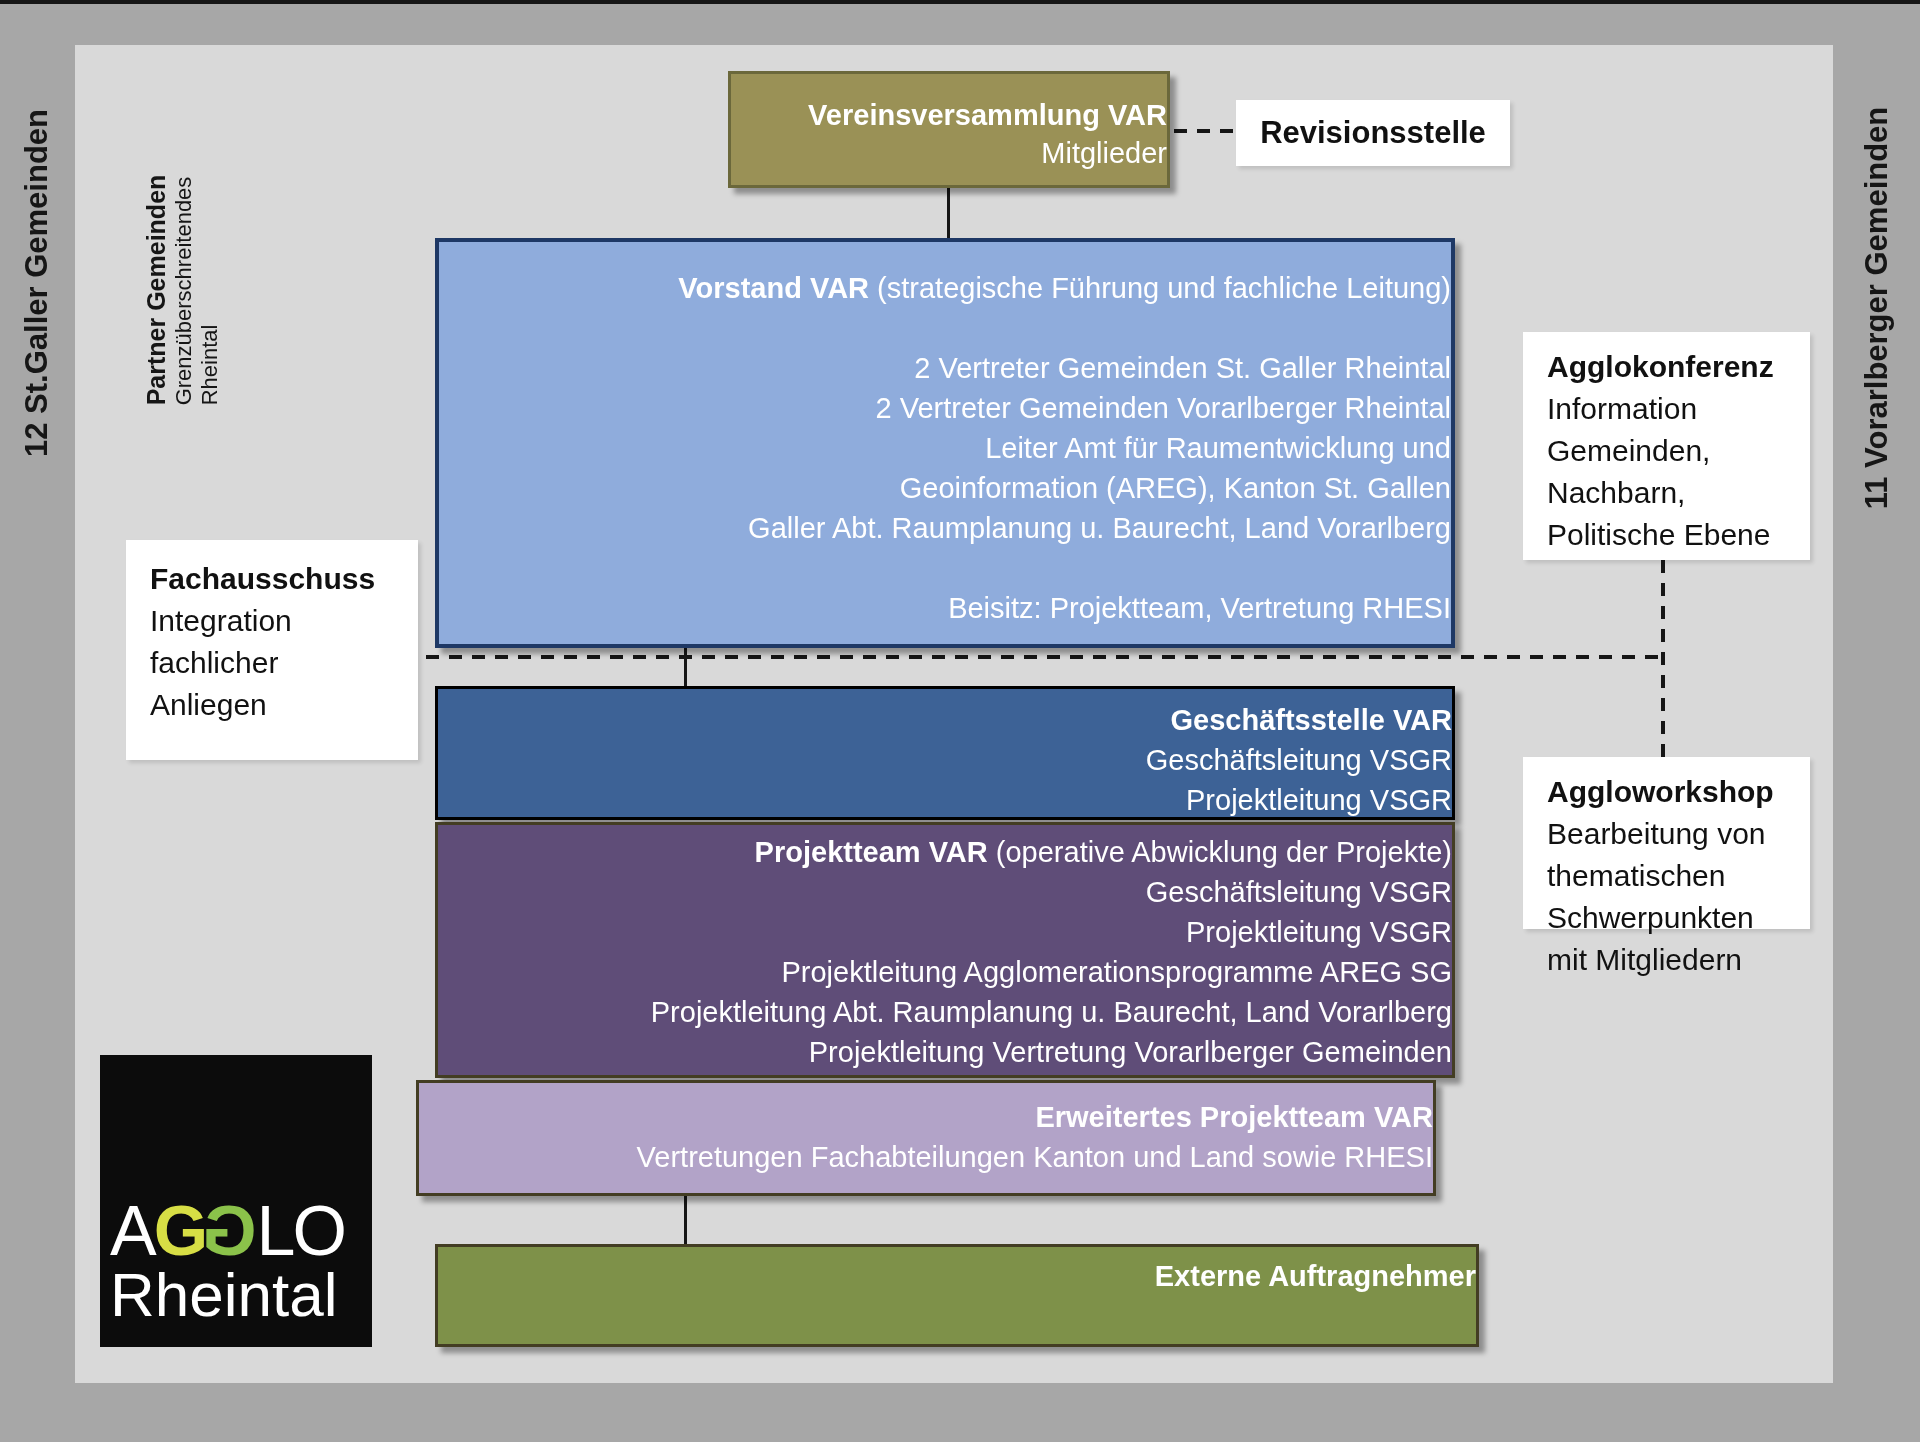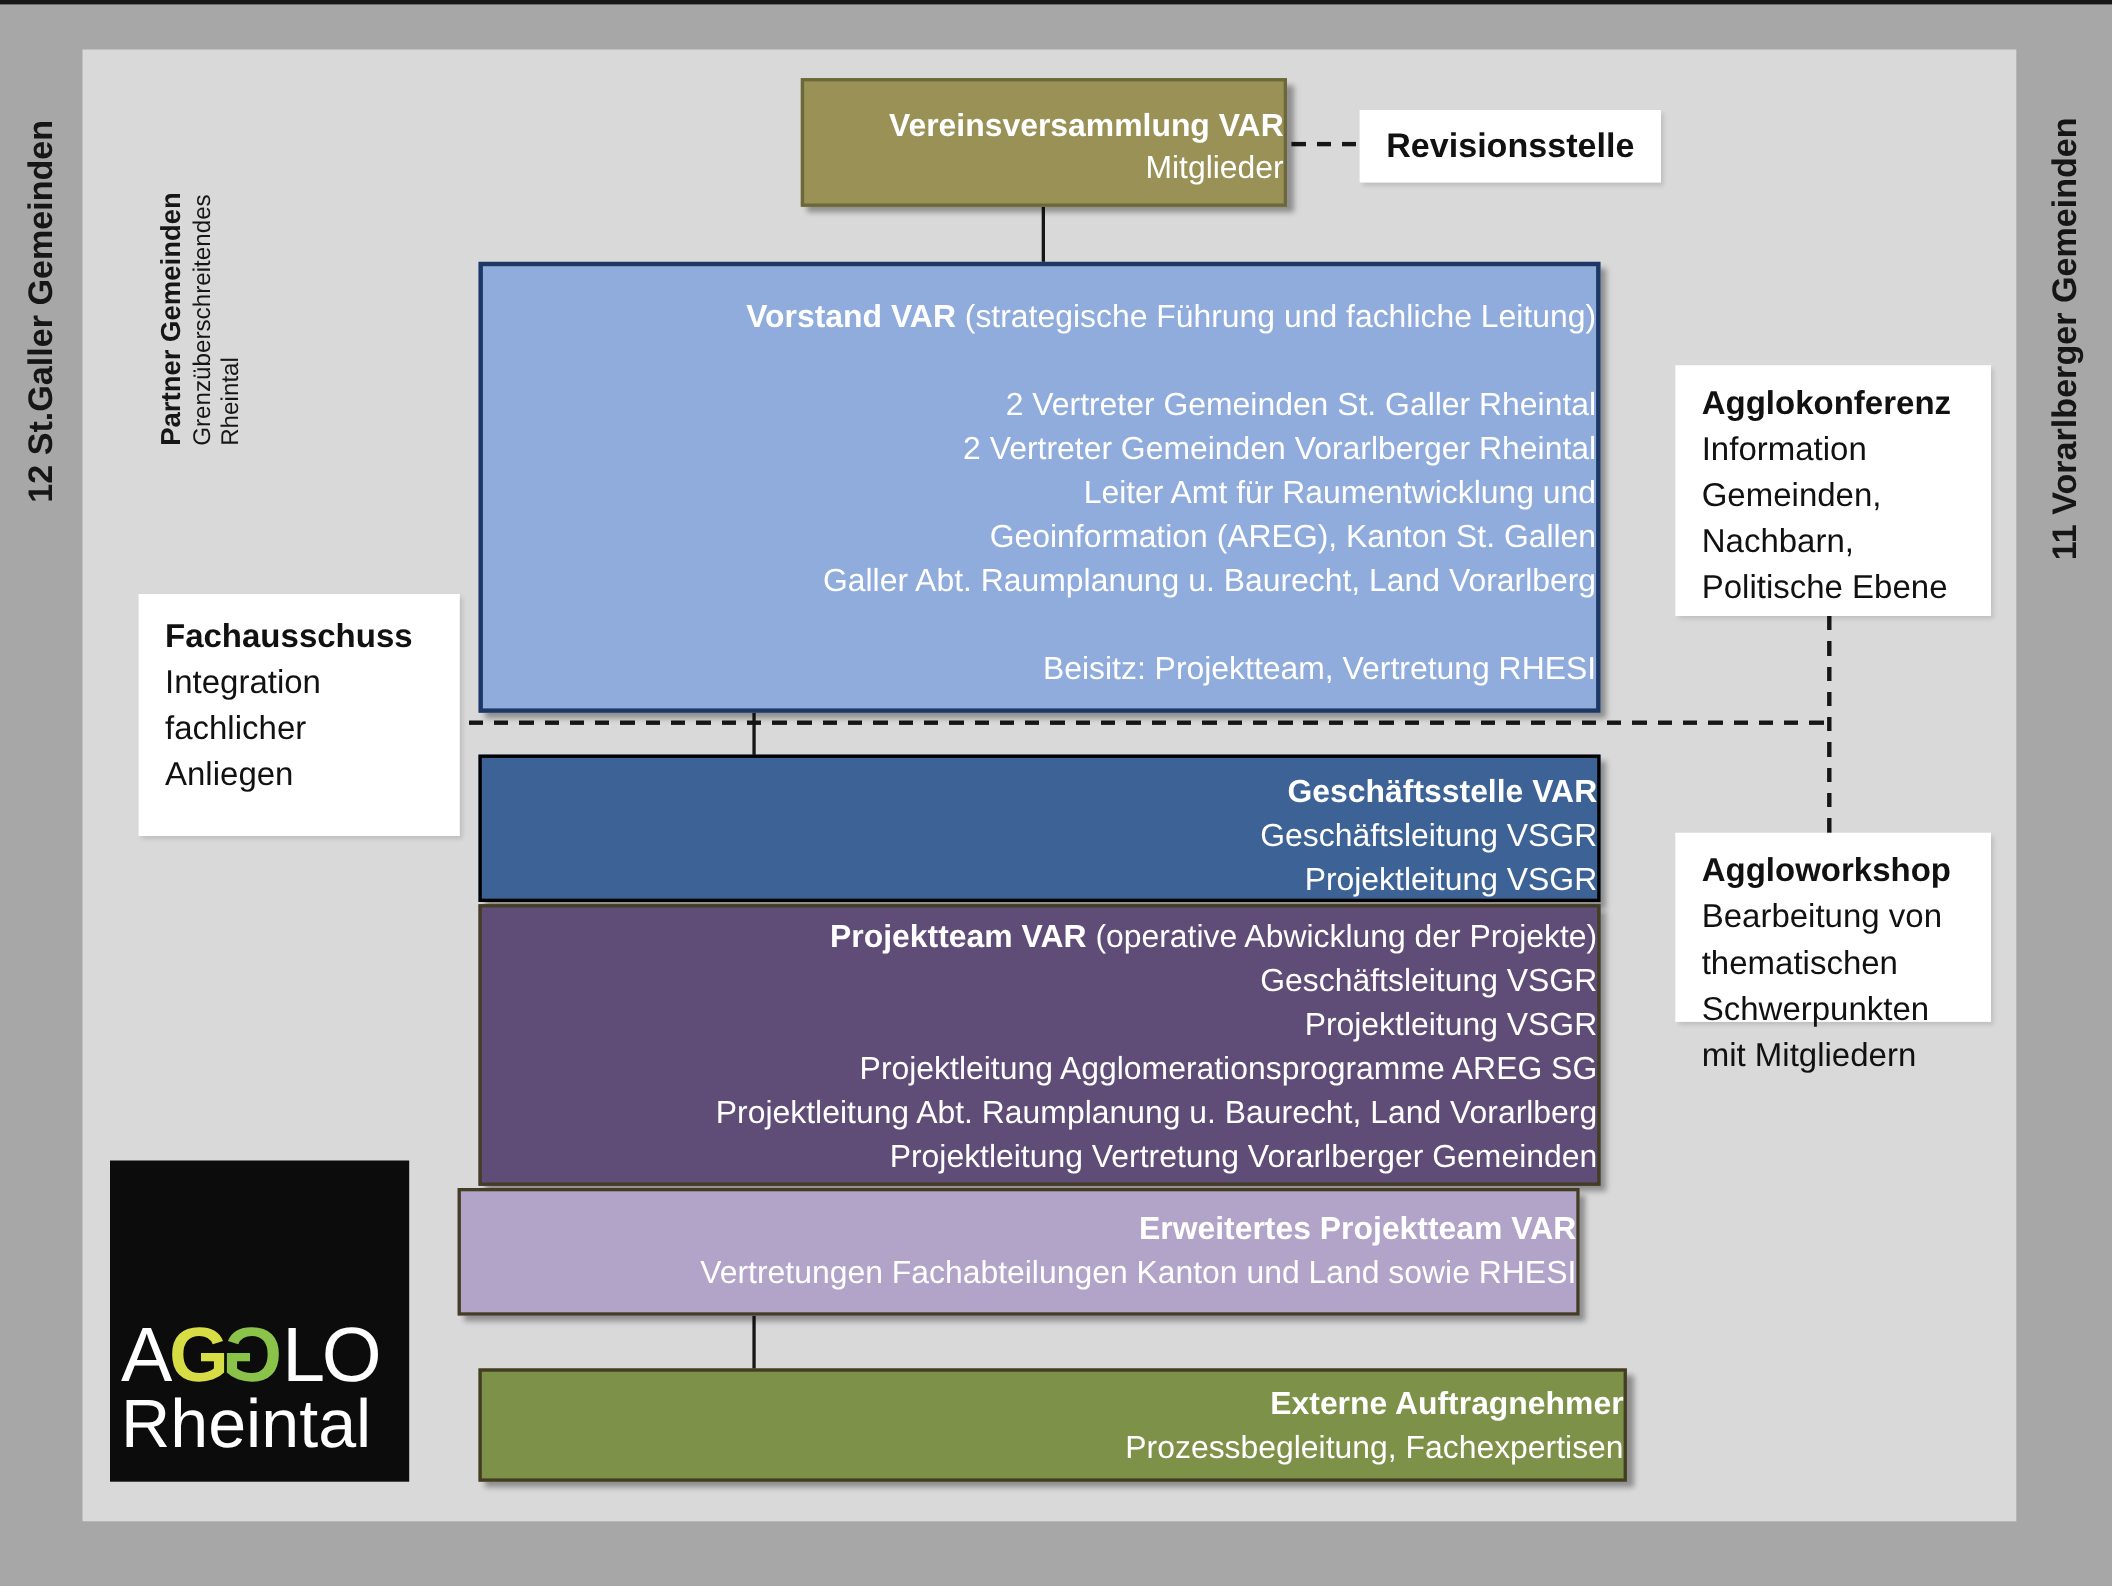--- a/index.html
+++ b/index.html
@@ -150,20 +150,19 @@
     <div>Projektleitung Vertretung Vorarlberger Gemeinden</div>
   </div>
 
   <div class="box shadow erweit big">
     <div class="t-b">Erweitertes Projektteam VAR</div>
     <div>Vertretungen Fachabteilungen Kanton und Land sowie RHESI</div>
   </div>
 
   <div class="box shadow externe big">
     <div class="t-b">Externe Auftragnehmer</div>
-    <div>Prozessbegleitung, Fachexpertisen</div>
   </div>
 
   <div class="logo">
     <div class="l1"><span>A</span><span class="gg g1">G</span><span class="gg g2">G</span><span>LO</span></div>
     <div class="l2">Rheintal</div>
   </div>
 </div>
 
 </body></html>

